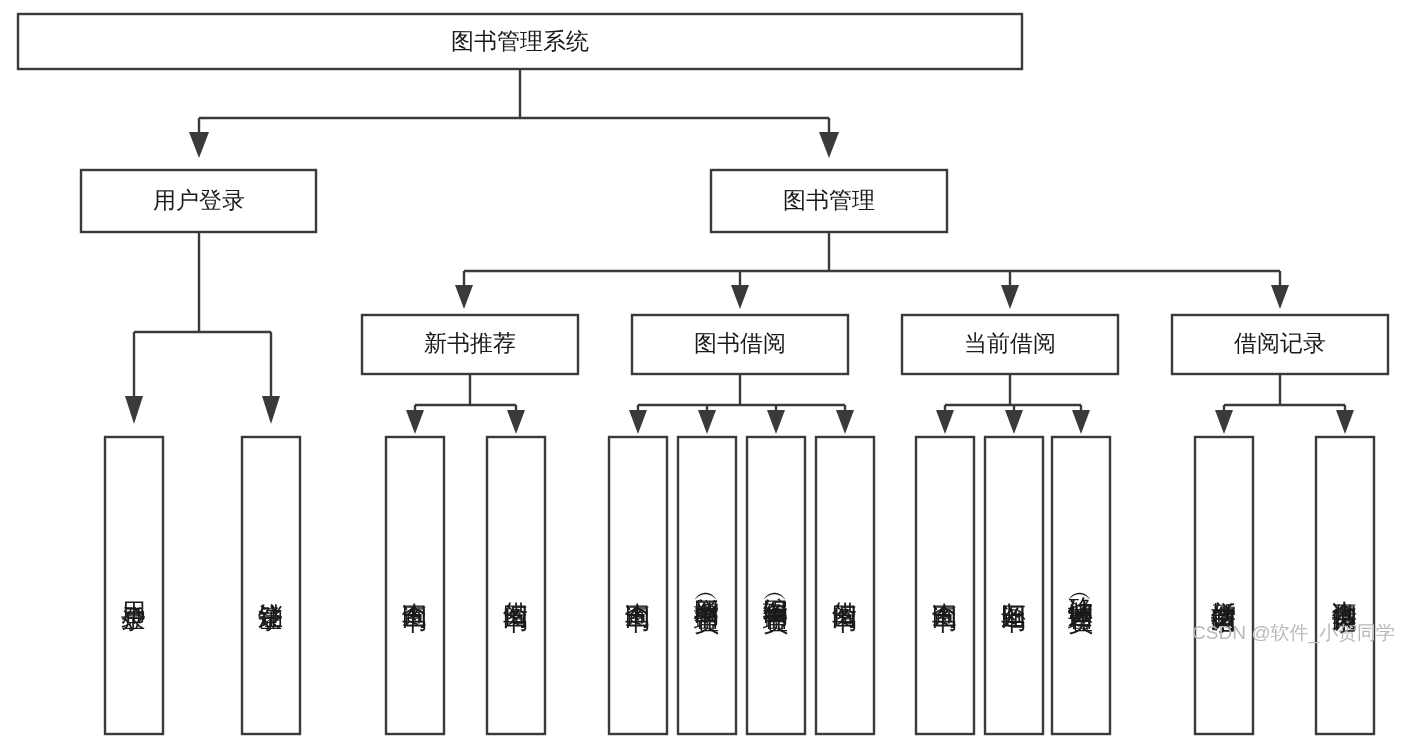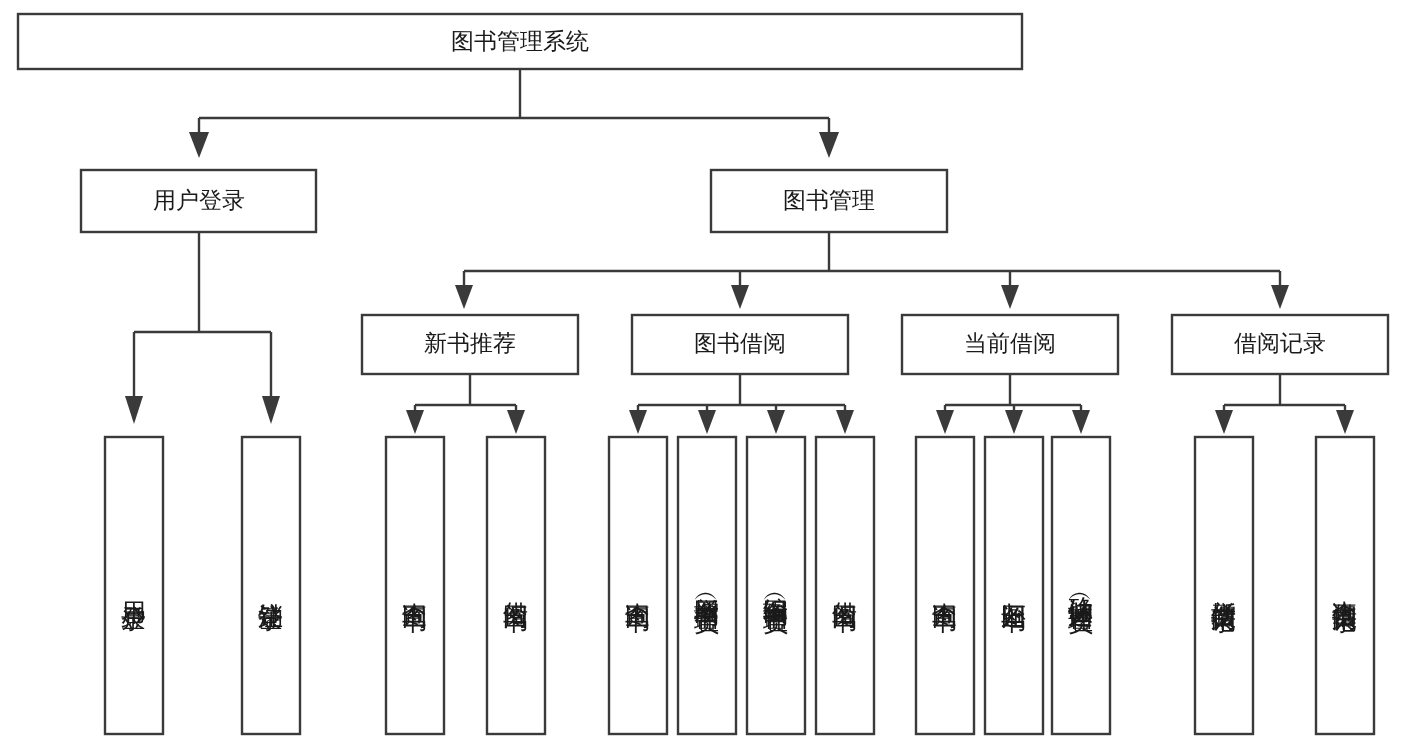--- a/index.html
+++ b/index.html
@@ -219,14 +219,15 @@
   <div class="node-label-v" style="left:609px; top:437px; width:58px; height:297px;">查询图书</div>
   <div class="node-label-v" style="left:678px; top:437px; width:58px; height:297px;">新增图书（管理员）</div>
   <div class="node-label-v" style="left:747px; top:437px; width:58px; height:297px;">编辑图书（管理员）</div>
   <div class="node-label-v" style="left:816px; top:437px; width:58px; height:297px;">借阅图书</div>
   <div class="node-label-v" style="left:916px; top:437px; width:58px; height:297px;">查询图书</div>
   <div class="node-label-v" style="left:985px; top:437px; width:58px; height:297px;">归还图书</div>
   <div class="node-label-v" style="left:1052px; top:437px; width:58px; height:297px;">确认归还（管理员）</div>
   <div class="node-label-v" style="left:1195px; top:437px; width:58px; height:297px;">新增借阅记录</div>
   <div class="node-label-v" style="left:1316px; top:437px; width:58px; height:297px;">查询借阅记录</div>
 
+  <div class="watermark">CSDN @软件_小贺同学</div>
 
 </div>
 
 </body></html>

